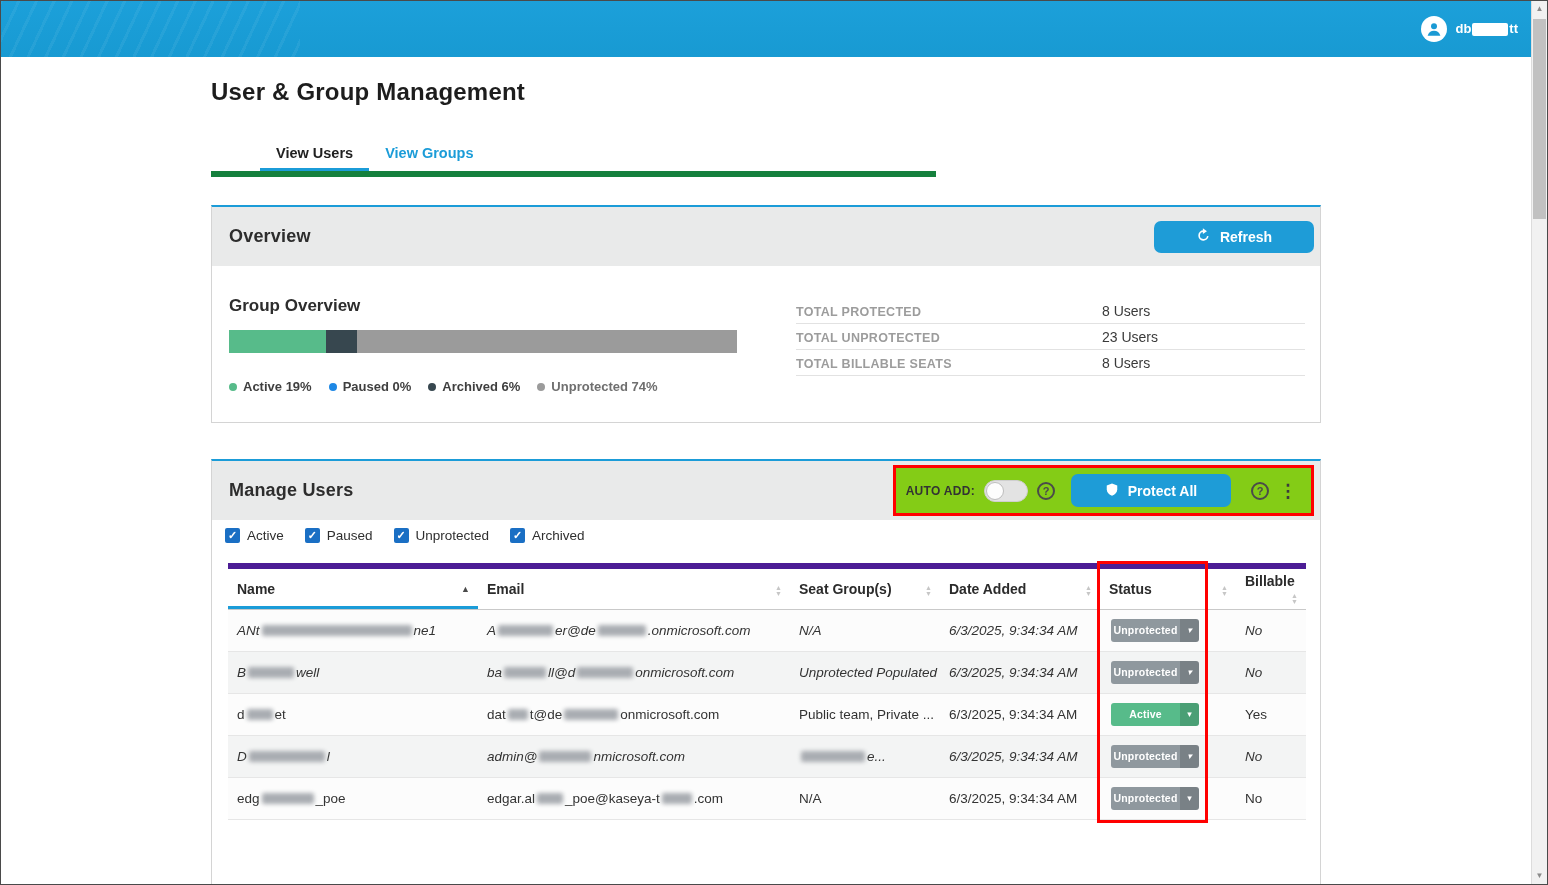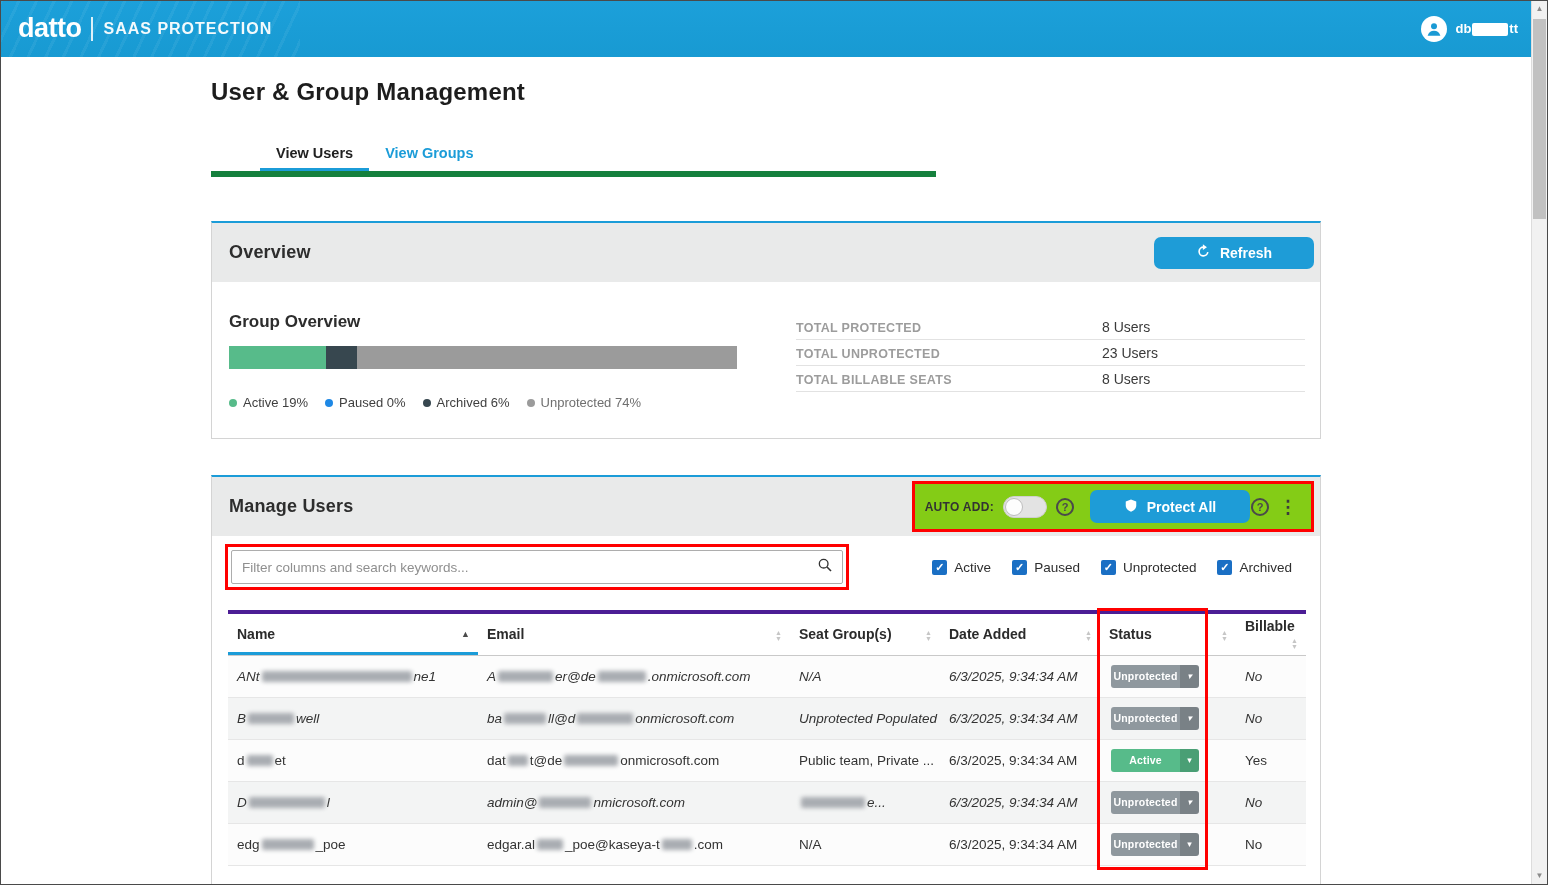--- a/index.html
+++ b/index.html
@@ -32,75 +32,75 @@
   
   .content { width:1110px; margin-left:211px; }
   .page-title { margin-top:21px; font-size:24px; font-weight:bold; color:#1d1d1d; letter-spacing:.2px; }
 
   .tabs { margin-top:31px; width:725px; border-bottom:6px solid #15803d; display:flex; padding-left:49px; }
   .tab { height:34px; line-height:32px; padding:0 16px; font-size:14.5px; font-weight:bold;
     color:#1b9cd8; cursor:pointer; }
   .tab.active { color:#212121; border-bottom:3px solid #1b9cd8; }
 
   
-  .card { border:1px solid #d4d4d4; border-top:2px solid #1b9cd8; margin-top:44px; background:#fff; }
+  .card { border:1px solid #d4d4d4; border-top:2px solid #1b9cd8; margin-top:28px; background:#fff; }
   .card-header { background:#e9eaea; height:59px; display:flex; align-items:center;
     justify-content:space-between; padding:0 6px 0 17px; }
   .card-title { font-size:18px; font-weight:bold; color:#2d2d2d; letter-spacing:.2px; }
 
   .btn-blue { background:#1e9cd7; color:#fff; border:none; border-radius:7px; height:32px;
     width:160px; font-size:14px; font-weight:bold; display:flex; align-items:center;
     justify-content:center; gap:9px; cursor:pointer; font-family:inherit; }
 
   
   .overview-body { display:flex; padding:30px 15px 28px 17px; }
   .status-block { width:560px; }
   .status-title { font-size:17px; font-weight:bold; color:#2d2d2d; }
   .stacked-bar { display:flex; width:508px; height:23px; margin-top:14px; overflow:hidden; }
   .legend { display:flex; gap:17px; margin-top:26px; align-items:center; }
-  .legend-item { display:flex; align-items:center; font-size:13px; font-weight:normal; color:#3f3f3f; }
+  .legend-item { display:flex; align-items:center; font-size:13px; font-weight:bold; color:#3f3f3f; }
   .legend-item:last-child { color:#6f6f6f; }
   .legend-dot { width:8px; height:8px; border-radius:50%; margin-right:6px; }
   .stats { width:509px; margin-left:auto; margin-top:2px; }
   .stat-row { display:flex; align-items:baseline; padding:5px 0 4px; border-bottom:1px solid #e2e2e2; }
   .stat-label { width:306px; font-size:12.5px; font-weight:bold; color:#9c9c9c; letter-spacing:.3px; }
   .stat-value { font-size:14px; color:#3a3a3a; }
 
   
   .manage-card { min-height:600px; margin-top:36px; }
   .manage-controls { display:flex; align-items:center; border:3px solid #ff0000;
     padding:6px 10px; background:#84cc16; }
   .autoadd-label { font-size:12px; font-weight:bold; color:#333; letter-spacing:.3px; margin-right:9px; }
   .toggle { width:44px; height:22px; border-radius:11px; background:#e3e3e3; border:1px solid #cfcfcf;
     position:relative; cursor:pointer; margin-right:9px; }
   .toggle-knob { position:absolute; left:1px; top:1px; width:18px; height:18px; border-radius:50%;
     background:#fdfdfd; border:1px solid #bdbdbd; }
   .help { width:18px; height:18px; border-radius:50%; border:2px solid #4a4a4a; color:#4a4a4a;
     font-size:11px; font-weight:bold; display:flex; align-items:center; justify-content:center;
     cursor:pointer; background:transparent; }
-  .protect-btn { height:33px; margin-left:16px; margin-right:1px;text-align:center; }
+  .protect-btn { height:33px; margin-left:16px; margin-right:20px;text-align:center; }
   .kebab { font-size:18px; font-weight:bold; color:#3c3c3c; margin:0 4px 0 10px; cursor:pointer;
     letter-spacing:0; }
 
   .filter-row { display:flex; align-items:center; justify-content:space-between;
     padding:8px 14px 10px 13px; }
   .search-wrap { border:3px solid #ff0000; padding:3px; position:relative; }
   .search-input { width:612px; height:34px; border:1px solid #adadad; border-radius:2px;
     padding:0 38px 0 10px; font-size:13.5px; color:#333; font-family:inherit; }
   .search-input::placeholder { color:#8f8f8f; }
   .search-icon { position:absolute; right:13px; top:10px; cursor:pointer; }
   .checks { display:flex; align-items:center; gap:21px; margin-right:14px; }
   .check-item { display:flex; align-items:center; font-size:13.5px; color:#2f2f2f; cursor:pointer; }
   .checkbox { width:15px; height:15px; background:#1a6fc4; border-radius:2px; color:#fff;
     font-size:11px; font-weight:bold; line-height:15px; text-align:center; margin-right:7px; }
 
   .table-wrap { position:relative; margin:10px 15px 0 16px; }
   table { width:1078px; border-collapse:collapse; table-layout:fixed; }
   th { text-align:left; font-size:14px; font-weight:bold; color:#2b2b2b; height:43px;
-    border-top:4px solid #4c1d95; border-bottom:1px solid #c9c9c9; padding-left:9px; cursor:pointer; }
+    border-top:6px solid #4c1d95; border-bottom:1px solid #c9c9c9; padding-left:9px; cursor:pointer; }
   th.sorted { box-shadow: inset 0 -3px 0 #1b9cd8; }
   .sort-asc { float:right; margin-right:8px; margin-top:3px; font-size:9px; color:#4a4a4a; }
   .sort-both { float:right; margin-right:8px; display:inline-flex; flex-direction:column;
     font-size:7px; line-height:6px; color:#c6c6c6; margin-top:4px; }
   td { height:42px; padding-left:9px; font-size:13.5px; color:#333; border-bottom:1px solid #e6e6e6;
     white-space:nowrap; overflow:hidden; text-overflow:ellipsis; }
   tr:nth-child(odd) td { background:#fcfcfc; }
   tr:nth-child(even) td { background:#f3f4f4; }
   tr.italic td { font-style:italic; }
   .blur { display:inline-block; height:11px; border-radius:2px; background:#a9adb2;
@@ -124,25 +124,20 @@
   .sb-up { top:0; } .sb-down { bottom:0; }
   .sb-thumb { position:absolute; left:1px; right:1px; top:18px; height:200px; background:#c1c1c1;
     cursor:grab; }
 </style>
 </head>
 <body>
 
 <div class="frame"></div>
 
 <nav class="navbar">
-  <div class="logo">
-    <span class="logo-brand">datto</span>
-    <span class="logo-sep"></span>
-    <span class="logo-product">SAAS PROTECTION</span>
-  </div>
   <div class="nav-right">
     <span class="avatar">
       <svg width="18" height="18" viewBox="0 0 24 24">
           <circle cx="12" cy="8.2" r="4" fill="#1a9ad4"></circle>
           <path d="M3.5 21c.9-4.4 4.4-6.8 8.5-6.8s7.6 2.4 8.5 6.8z" fill="#1a9ad4"></path>
         </svg>
     </span>
     <span class="username"><span>db</span><span class="redact"></span><span>tt</span></span>
   </div>
 </nav>
@@ -228,29 +223,20 @@
               </svg>
           </span>
           <span>Protect All</span>
         </button>
         <span class="help">?</span>
         <span class="kebab">⋮</span>
       </div>
     </div>
 
     <div class="filter-row">
-      <div class="search-wrap">
-        <input class="search-input" type="text" placeholder="Filter columns and search keywords..." style="">
-        <span class="search-icon">
-          <svg width="16" height="16" viewBox="0 0 24 24">
-              <circle cx="10" cy="10" r="6.5" fill="none" stroke="#333" stroke-width="2"></circle>
-              <line x1="15" y1="15" x2="21" y2="21" stroke="#333" stroke-width="2.4"></line>
-            </svg>
-        </span>
-      </div>
       <div class="checks" id="checks">
           <span class="check-item">
             <span class="checkbox">✓</span>
             <span>Active</span>
           </span>
           <span class="check-item">
             <span class="checkbox">✓</span>
             <span>Paused</span>
           </span>
           <span class="check-item">

